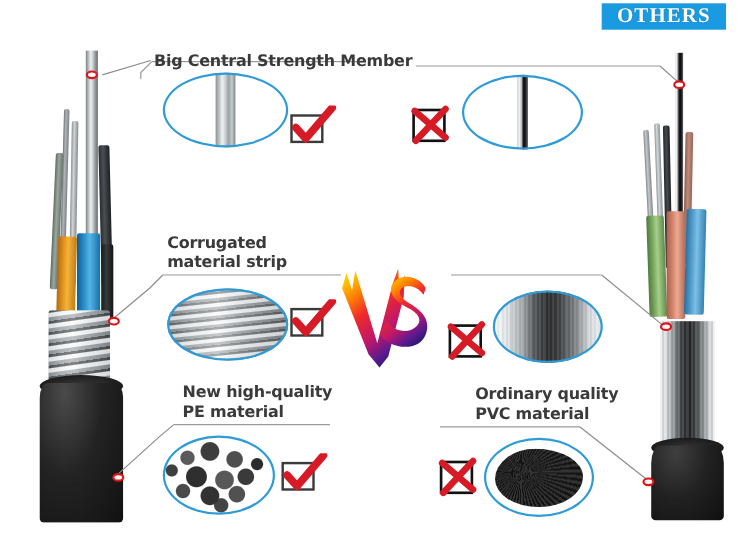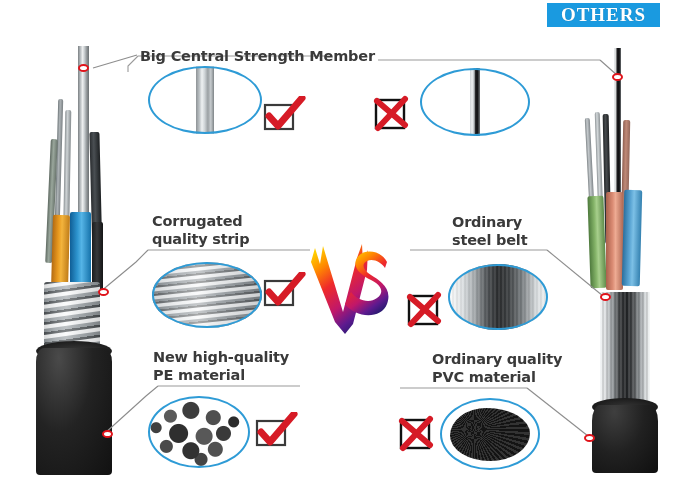--- a/index.html
+++ b/index.html
@@ -44,21 +44,21 @@
     font-size: 14.5px;
     font-weight: bold;
     line-height: 1.25;
     white-space: pre-line;
     letter-spacing: -0.2px;
   }
   #lbl-big-csm    { left: 140px; top: 31px; margin-top: 16px;  }
   #lbl-small-csm  { left: 378px; top: 38px;  }
   #lbl-corrugated { left: 152px; top: 212px; }
   #lbl-steelbelt  { left: 452px; top: 213px; }
-  #lbl-pe         { left: 153px; top: 348px; }
+  #lbl-pe         { left: 166px; top: 348px; }
   #lbl-pvc        { left: 432px; top: 350px; }
 
   
   #wires { position: absolute; inset: 0; pointer-events: none; }
 
   
   .zoom-ellipse {
     position: absolute;
     border: 2px solid #2e9bd6;
     border-radius: 50%;
@@ -327,21 +327,21 @@
     <path d="M5,9 L33,33" fill="none" stroke="#d61b26" stroke-width="6" stroke-linecap="round"></path>
     <path d="M33,7 L6,36" fill="none" stroke="#d61b26" stroke-width="6" stroke-linecap="round"></path>
   </svg>
 
   <div class="zoom-clip" style="left:420px; top:68px; width:110px; height:68px;">
     <div class="rod-small"></div>
   </div>
   <div class="zoom-ellipse" style="left:420px; top:68px; width:110px; height:68px;"></div>
 
   <div class="callout-label" id="lbl-corrugated">Corrugated
-quality strip</div>
+material strip</div>
 
   <div class="zoom-clip" style="left:152px; top:262px; width:110px; height:66px;">
     <div class="corrugated"></div>
   </div>
   <div class="zoom-ellipse" style="left:152px; top:262px; width:110px; height:66px;"></div>
 
   <svg class="mark-box" style="left:262px; top:272px;" width="44" height="38" viewBox="0 0 44 38">
     <rect x="3" y="9" width="28" height="24" fill="#ffffff" stroke="#3a3a3a" stroke-width="2.2"></rect>
     <path d="M7,20 L16,30 L40,2" fill="none" stroke="#d61b26" stroke-width="7" stroke-linecap="round" stroke-linejoin="round"></path>
   </svg>
@@ -357,22 +357,20 @@
         <stop offset="100%" stop-color="#241a6e"></stop>
       </linearGradient>
     </defs>
 
     <path d="M6,22 L10,8 L15,24 L18,6 L24,26 L38,72 L52,18 L57,4 L58,24 L63,10 L62,30 L48,84 L40,94 L30,82 Z" fill="url(#vsgrad)"></path>
 
     <path d="M82,22 C76,10 58,8 52,18 C46,28 58,36 66,40 C76,45 80,52 72,58 C64,64 52,60 46,52
              L40,64 C50,78 76,80 82,64 C88,48 74,40 66,35 C58,30 56,24 62,21 C68,18 76,22 80,28 Z" fill="url(#vsgrad)"></path>
   </svg>
 
-  <div class="callout-label" id="lbl-steelbelt">Ordinary
-steel belt</div>
 
   <svg class="mark-box" style="left:405px; top:288px;" width="40" height="42" viewBox="0 0 40 42">
     <rect x="4" y="8" width="28" height="28" fill="#ffffff" stroke="#111111" stroke-width="2.4"></rect>
     <path d="M5,9 L33,33" fill="none" stroke="#d61b26" stroke-width="6" stroke-linecap="round"></path>
     <path d="M33,7 L6,36" fill="none" stroke="#d61b26" stroke-width="6" stroke-linecap="round"></path>
   </svg>
 
   <div class="zoom-clip" style="left:448px; top:264px; width:100px; height:66px;">
     <div class="steelbelt"></div>
   </div>

